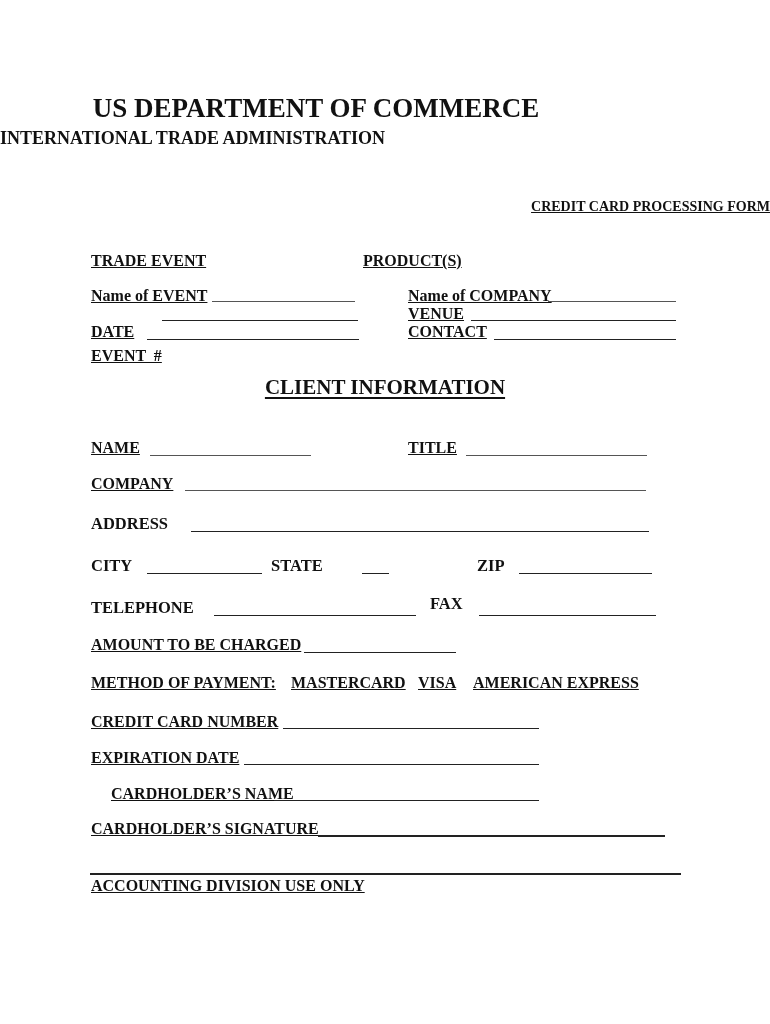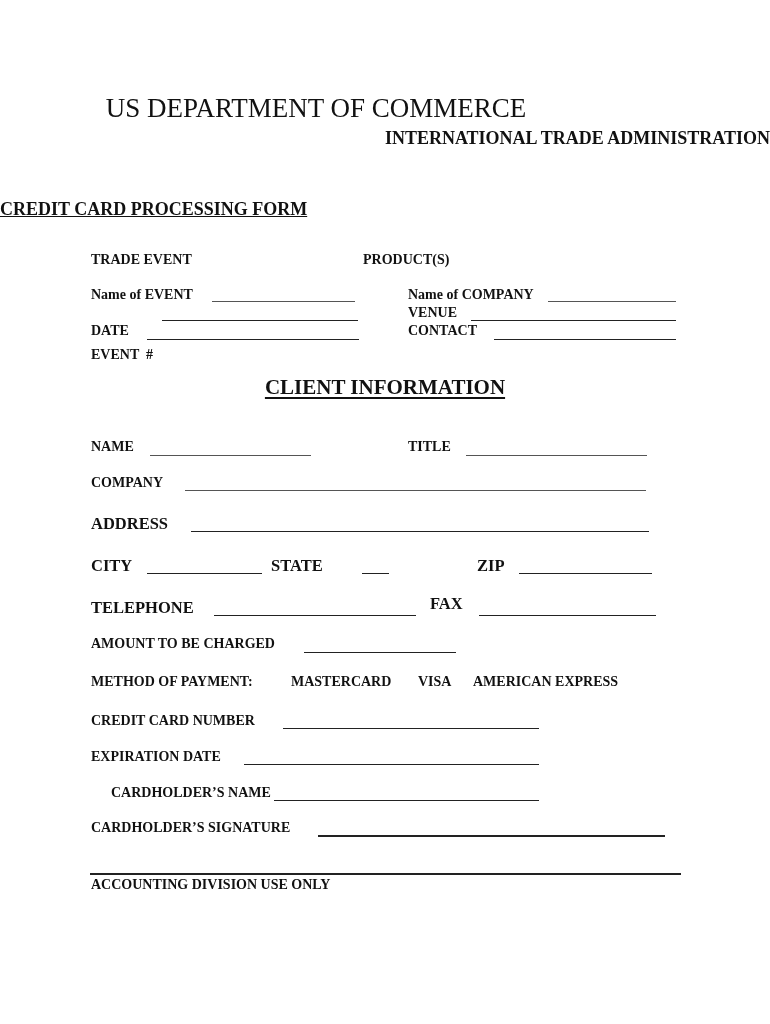--- a/index.html
+++ b/index.html
@@ -11,36 +11,36 @@
       width: 770px;
       height: 1024px;
       position: relative;
       overflow: hidden;
       font-family: "Liberation Serif", "DejaVu Serif", serif;
       color: #111111;
     }
     .abs { position: absolute; white-space: nowrap; }
     .title1 {
       left: 0; width: 632px; top: 93px; text-align: center;
-      font-size: 27px; font-weight: normal; letter-spacing: 0px;
+      font-size: 27px; font-weight: bold; letter-spacing: 0px;
     }
     .title2 {
-      left: 0; width: 770px; top: 128px; text-align: right;
+      left: 0; width: 770px; top: 128px; text-align: left;
       font-size: 18px; font-weight: bold;
     }
     .formtitle {
-      left: 0; width: 770px; top: 199px; text-align: left;
-      font-size: 18px; font-weight: bold; text-decoration: underline;
+      left: 0; width: 770px; top: 199px; text-align: right;
+      font-size: 14px; font-weight: bold; text-decoration: underline;
     }
     .section {
       left: 0; width: 770px; top: 375px; text-align: center;
       font-size: 21px; font-weight: bold; text-decoration: underline;
       text-underline-offset: 3px;
     }
-    .lbl { font-size: 14px; font-weight: bold; }
+    .lbl { font-size: 16px; font-weight: bold; text-decoration: underline; }
     .lbl-lg { font-size: 16.5px; font-weight: bold; }
     .line {
       position: absolute;
       height: 0;
       border-bottom: 1.3px solid #222;
     }
     .line.dotted { border-bottom: 1px solid #555; }
     .rule {
       position: absolute;
       left: 90px; width: 591px; top: 873px;

